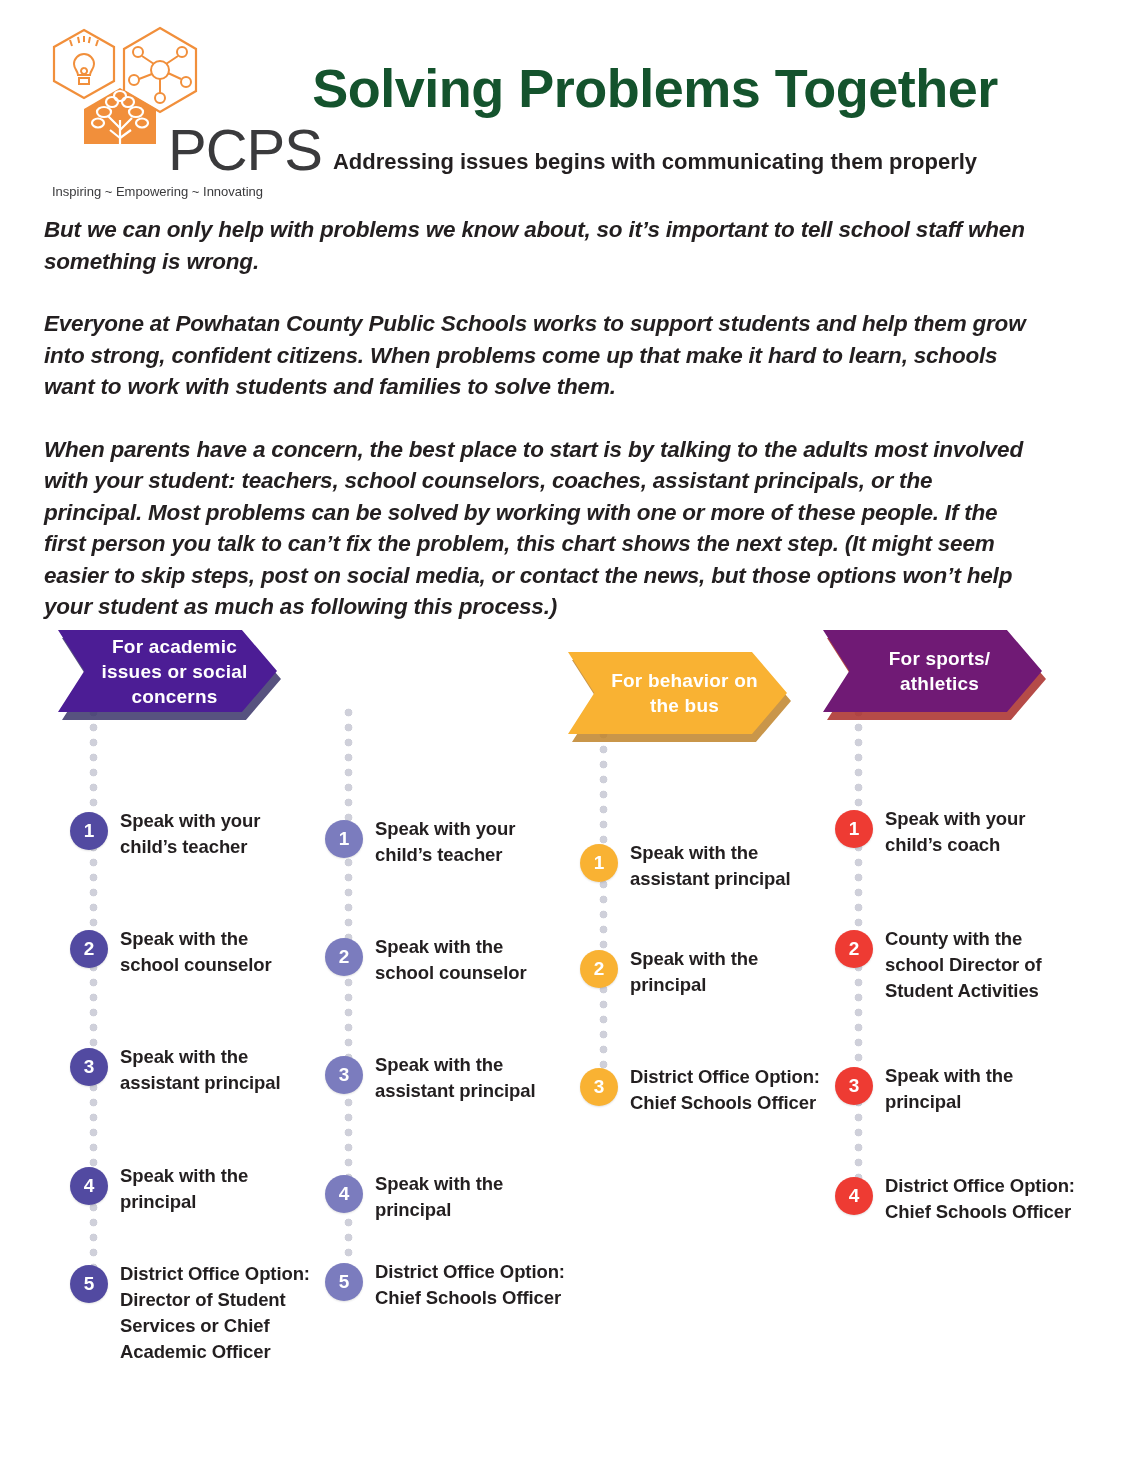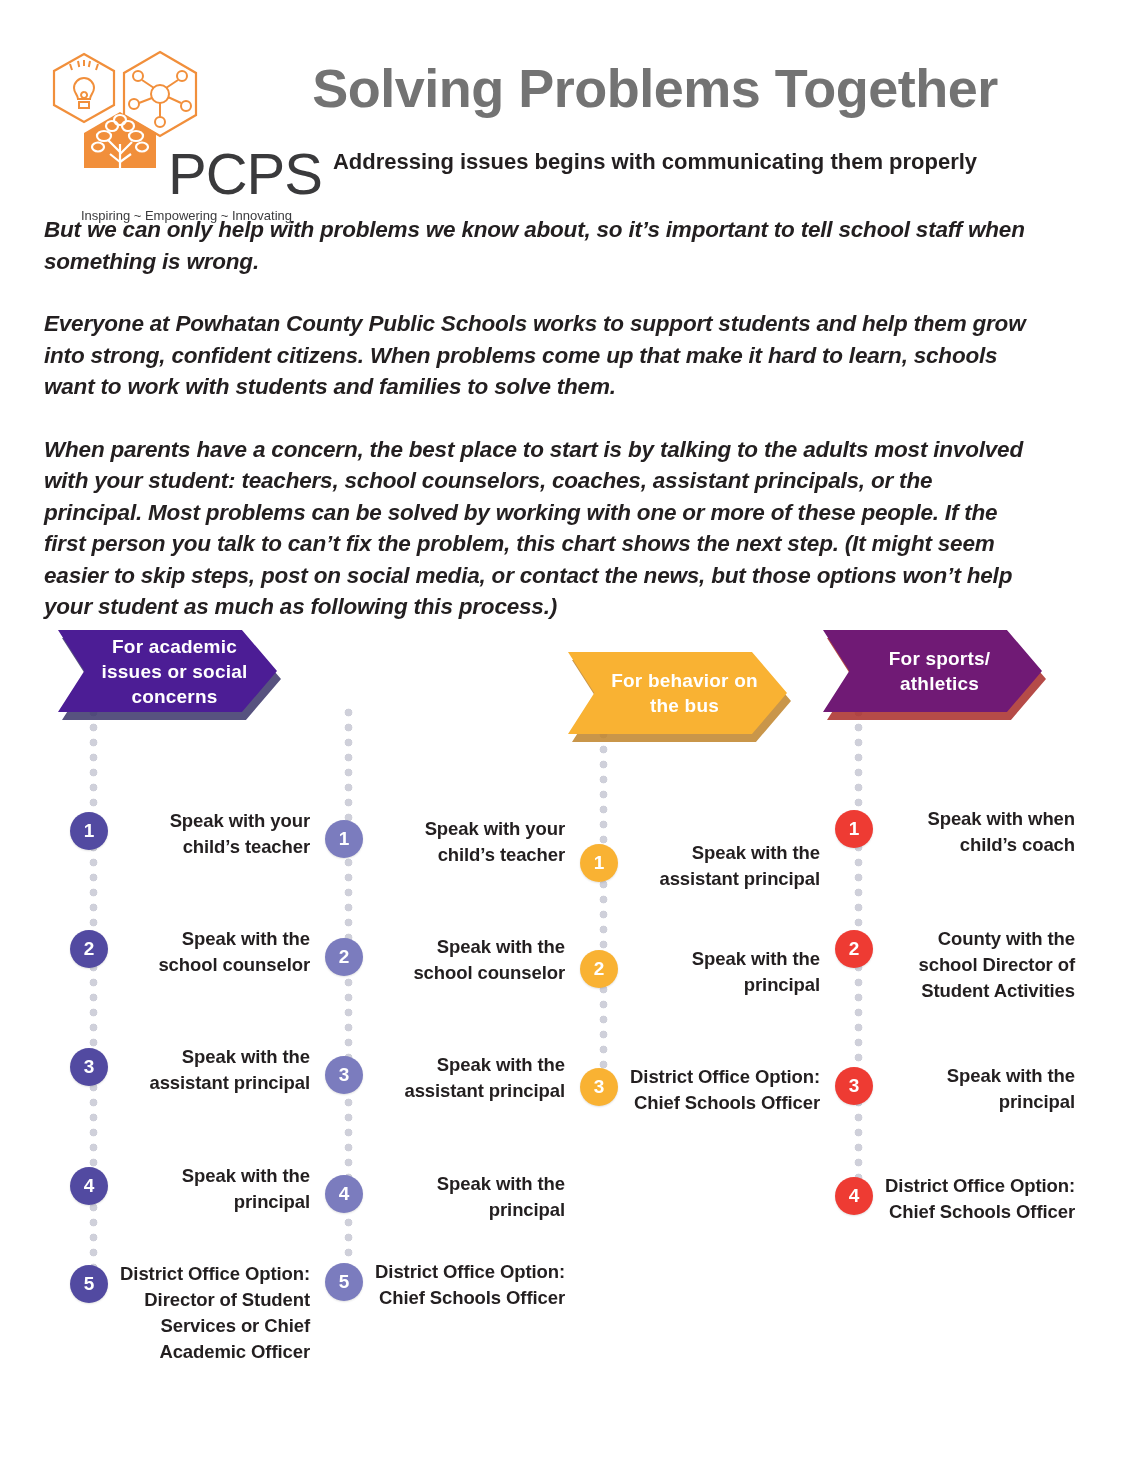--- a/index.html
+++ b/index.html
@@ -10,38 +10,38 @@
     color:#231f20;
     overflow:hidden;
     position:relative;
   }
 
   
   .header{
     position:absolute;left:0;top:0;width:1131px;height:200px;
   }
   .logo-block{
-    position:absolute;left:48px;top:48px;width:250px;height:150px;
+    position:absolute;left:48px;top:24px;width:250px;height:150px;
   }
   .logo-hexes{position:absolute;left:0;top:0;width:200px;height:120px;}
   .logo-word{
     position:absolute;left:120px;top:92px;
     font-size:58px;font-weight:400;letter-spacing:-1px;color:#3a3a3c;
     font-family:"Liberation Sans",sans-serif;
   }
   .logo-tag{
-    position:absolute;left:4px;top:160px;width:240px;text-align:right;
+    position:absolute;left:4px;top:160px;width:240px;text-align:left;
     font-size:13px;color:#3a3a3c;font-family:"Liberation Sans",sans-serif;
   }
 
   .title{
     position:absolute;left:290px;top:58px;width:730px;
     text-align:center;
     font-size:54px;line-height:60px;font-weight:bold;
-    color:#737373;letter-spacing:-0.5px;
+    color:#14532d;letter-spacing:-0.5px;
   }
   .subtitle{
     position:absolute;left:290px;top:148px;width:730px;
     text-align:center;
     font-size:22px;line-height:28px;font-weight:bold;
     color:#231f20;
   }
 
   
   .copy{
@@ -96,21 +96,20 @@
     position:absolute;left:12px;top:0;
     width:38px;height:38px;border-radius:50%;
     display:flex;align-items:center;justify-content:center;
     color:#ffffff;font-size:19px;font-weight:bold;
     box-shadow:0 1px 2px rgba(0,0,0,.12);
   }
   .step-text{
     position:absolute;left:62px;top:-4px;width:190px;
     font-size:18.5px;line-height:26px;font-weight:bold;color:#231f20;
     letter-spacing:-0.1px;
-    text-align:right;
   }
 </style>
 </head>
 <body>
 
 <div class="header">
 
   <div class="logo-block">
     <svg class="logo-hexes" viewBox="0 0 200 120">
       <g fill="none" stroke="#f18f3b" stroke-width="2.2">
@@ -250,21 +249,21 @@
     <div class="spine" style="height: 491px; bottom: auto;"></div>
     <div class="banner-wrap">
       <div class="banner-shadow" style="background: rgb(168, 44, 40);"></div>
       <div class="banner" style="background: #701a75;">
         <div class="banner-label">For sports/ athletics</div>
       </div>
     </div>
     <div class="steps">
       <div class="step" style="top: 180px;">
         <div class="bullet" style="background: rgb(238, 59, 51);">1</div>
-        <div class="step-text">Speak with when child’s coach</div>
+        <div class="step-text">Speak with your child’s coach</div>
       </div>
       <div class="step" style="top: 300px;">
         <div class="bullet" style="background: rgb(238, 59, 51);">2</div>
         <div class="step-text">County with the school Director of Student Activities</div>
       </div>
       <div class="step" style="top: 437px;">
         <div class="bullet" style="background: rgb(238, 59, 51);">3</div>
         <div class="step-text">Speak with the principal</div>
       </div>
       <div class="step" style="top: 547px;">

